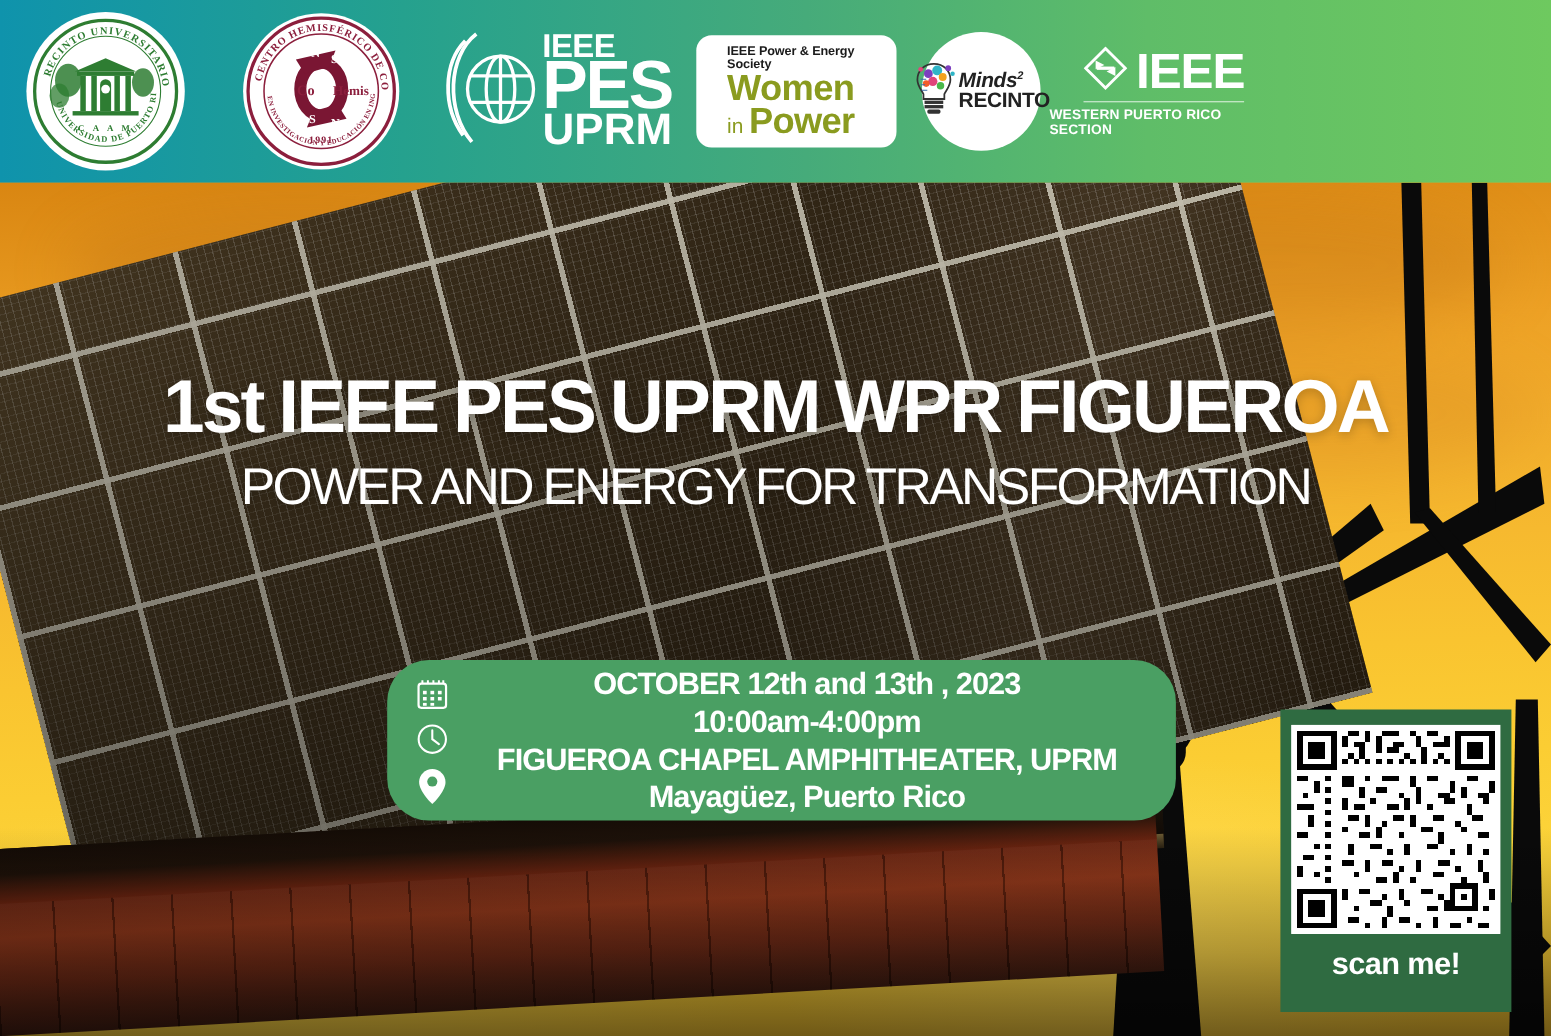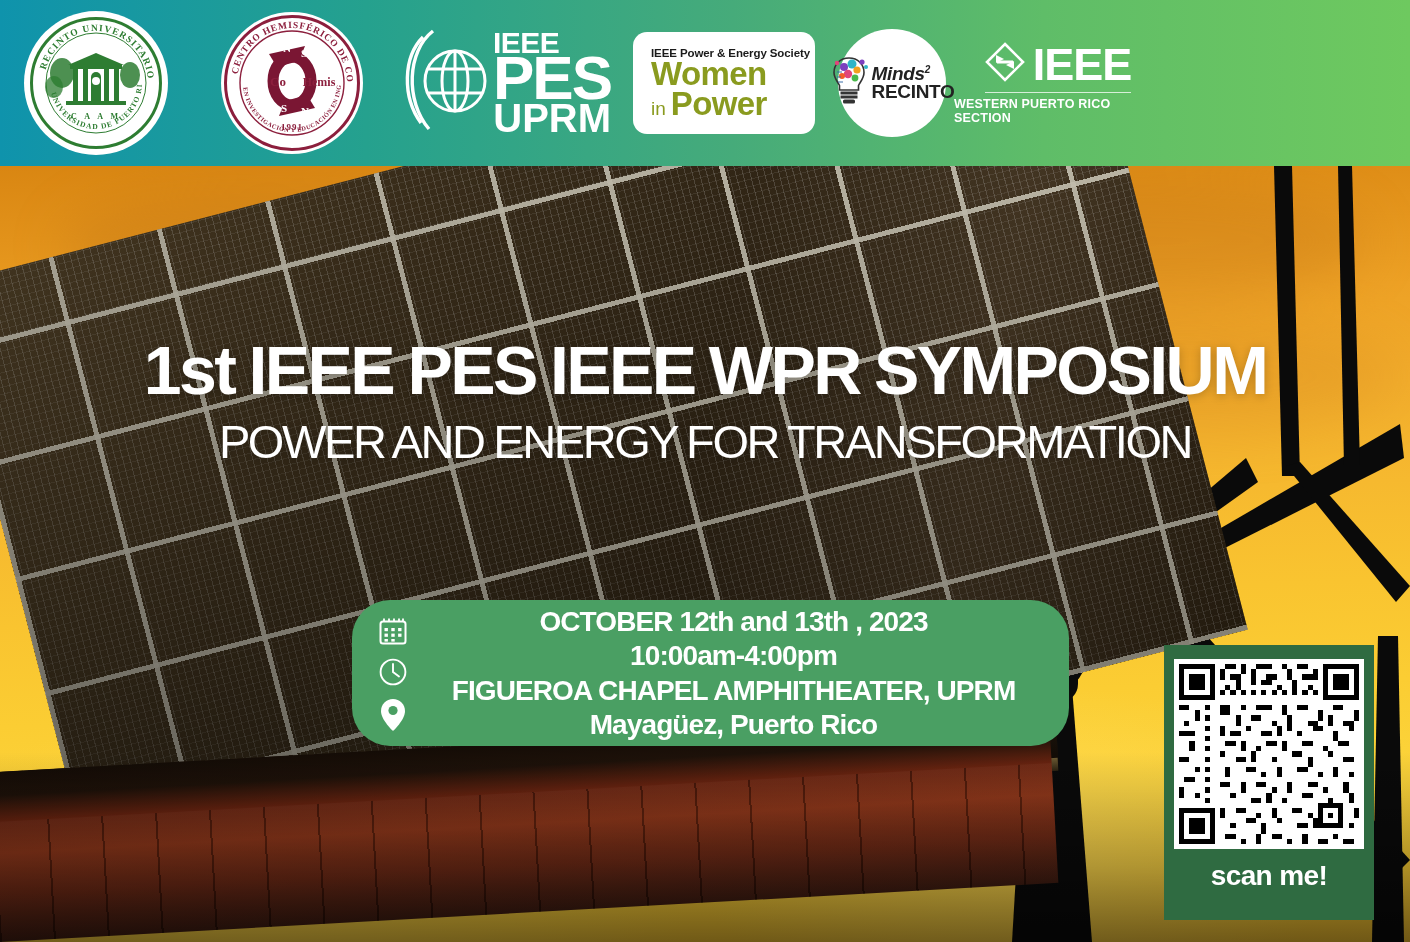--- a/index.html
+++ b/index.html
@@ -76,21 +76,21 @@
   .pes-text { display:flex; flex-direction:column; line-height:0.84; }
   .pes-ieee  { font-size:30px; font-weight:bold; letter-spacing:-0.5px; }
   .pes-pes   { font-size:62px; font-weight:bold; letter-spacing:-2px; margin-top:-3px; }
   .pes-uprm-l{ font-size:40px; font-weight:bold; letter-spacing:0px; margin-top:-2px; text-align:right; }
 
   
   .card-wip {
     width:182px; height:102px; border-radius:14px;
     background:#ffffff;
     display:flex; flex-direction:column; align-items:flex-start;
-    justify-content:center; padding:8px 0 8px 18px;
+    justify-content:center; padding:8px 0 8px 28px;
   }
   .wip-top { font-size:11.5px; font-weight:bold; color:#1b1b1b; letter-spacing:-0.1px; }
   .wip-women { font-size:33px; font-weight:bold; color:#8a9b1f; line-height:0.92; letter-spacing:-0.6px; }
   .wip-row { display:flex; align-items:baseline; gap:5px; line-height:0.92; }
   .wip-in { font-size:19px; color:#8a9b1f; font-style:normal; }
   .wip-power { font-size:33px; font-weight:bold; color:#8a9b1f; letter-spacing:-0.6px; }
 
   
   .circle-minds {
     width:108px; height:108px; border-radius:50%;
@@ -519,21 +519,21 @@
           </span>
           <span class="ieee-word">IEEE</span>
         </div>
         <div class="ieee-wpr-rule"></div>
         <div class="ieee-wpr-sub">WESTERN PUERTO RICO SECTION</div>
       </div>
     </div>
   </div>
 
   <div class="titles">
-    <div class="main-title">1st IEEE PES IEEE WPR SYMPOSIUM</div>
+    <div class="main-title">1st IEEE PES UPRM WPR FIGUEROA</div>
     <div class="sub-title">POWER AND ENERGY FOR TRANSFORMATION</div>
   </div>
 
   <div class="info-card">
     <div class="info-icons">
       <span>
         <svg width="30" height="30" viewBox="0 0 30 30">
           <rect x="2.5" y="5.5" width="25" height="22" rx="2.5" fill="none" stroke="#ffffff" stroke-width="2"></rect>
           <g fill="none" stroke="#ffffff" stroke-width="1.8">
             <path d="M6 5.5 V2.5 M11 5.5 V2.5 M16 5.5 V2.5 M21 5.5 V2.5 M25 5.5 V2.5"></path>

